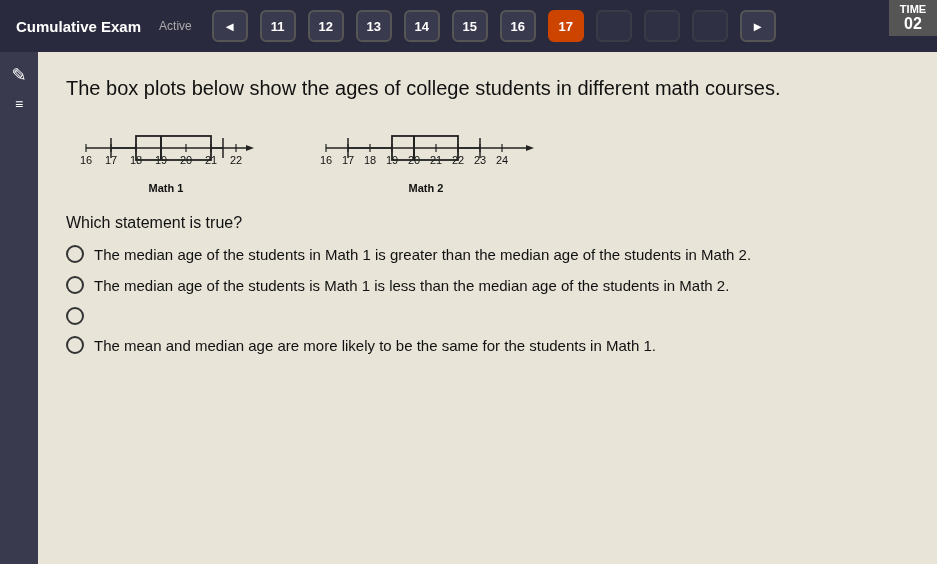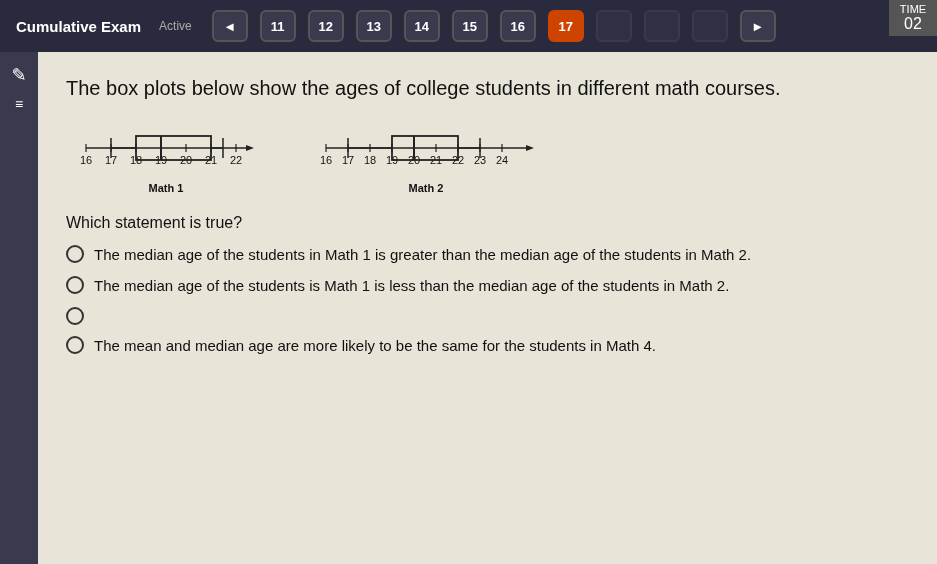--- a/index.html
+++ b/index.html
@@ -59,21 +59,21 @@
     }
 
     .timer-box {
       position: absolute;
       right: 0;
       top: 0;
       background: #555;
       color: white;
       padding: 4px 10px;
       font-size: 13px;
-      font-weight: normal;
+      font-weight: bold;
       height: 36px;
       display: flex;
       flex-direction: column;
       align-items: center;
       justify-content: center;
       min-width: 48px;
     }
 
     
     .left-tab {
@@ -304,17 +304,17 @@
       <div class="radio-circle"></div>
       <span class="choice-text">The median age of the students is Math 1 is less than the median age of the students in Math 2.</span>
     </div>
 
     <div class="answer-choice">
       <div class="radio-circle"></div>
     </div>
 
     <div class="answer-choice">
       <div class="radio-circle"></div>
-      <span class="choice-text">The mean and median age are more likely to be the same for the students in Math 4.</span>
+      <span class="choice-text">The mean and median age are more likely to be the same for the students in Math 1.</span>
     </div>
   </div>
 
 </div>
 
 </body></html>

